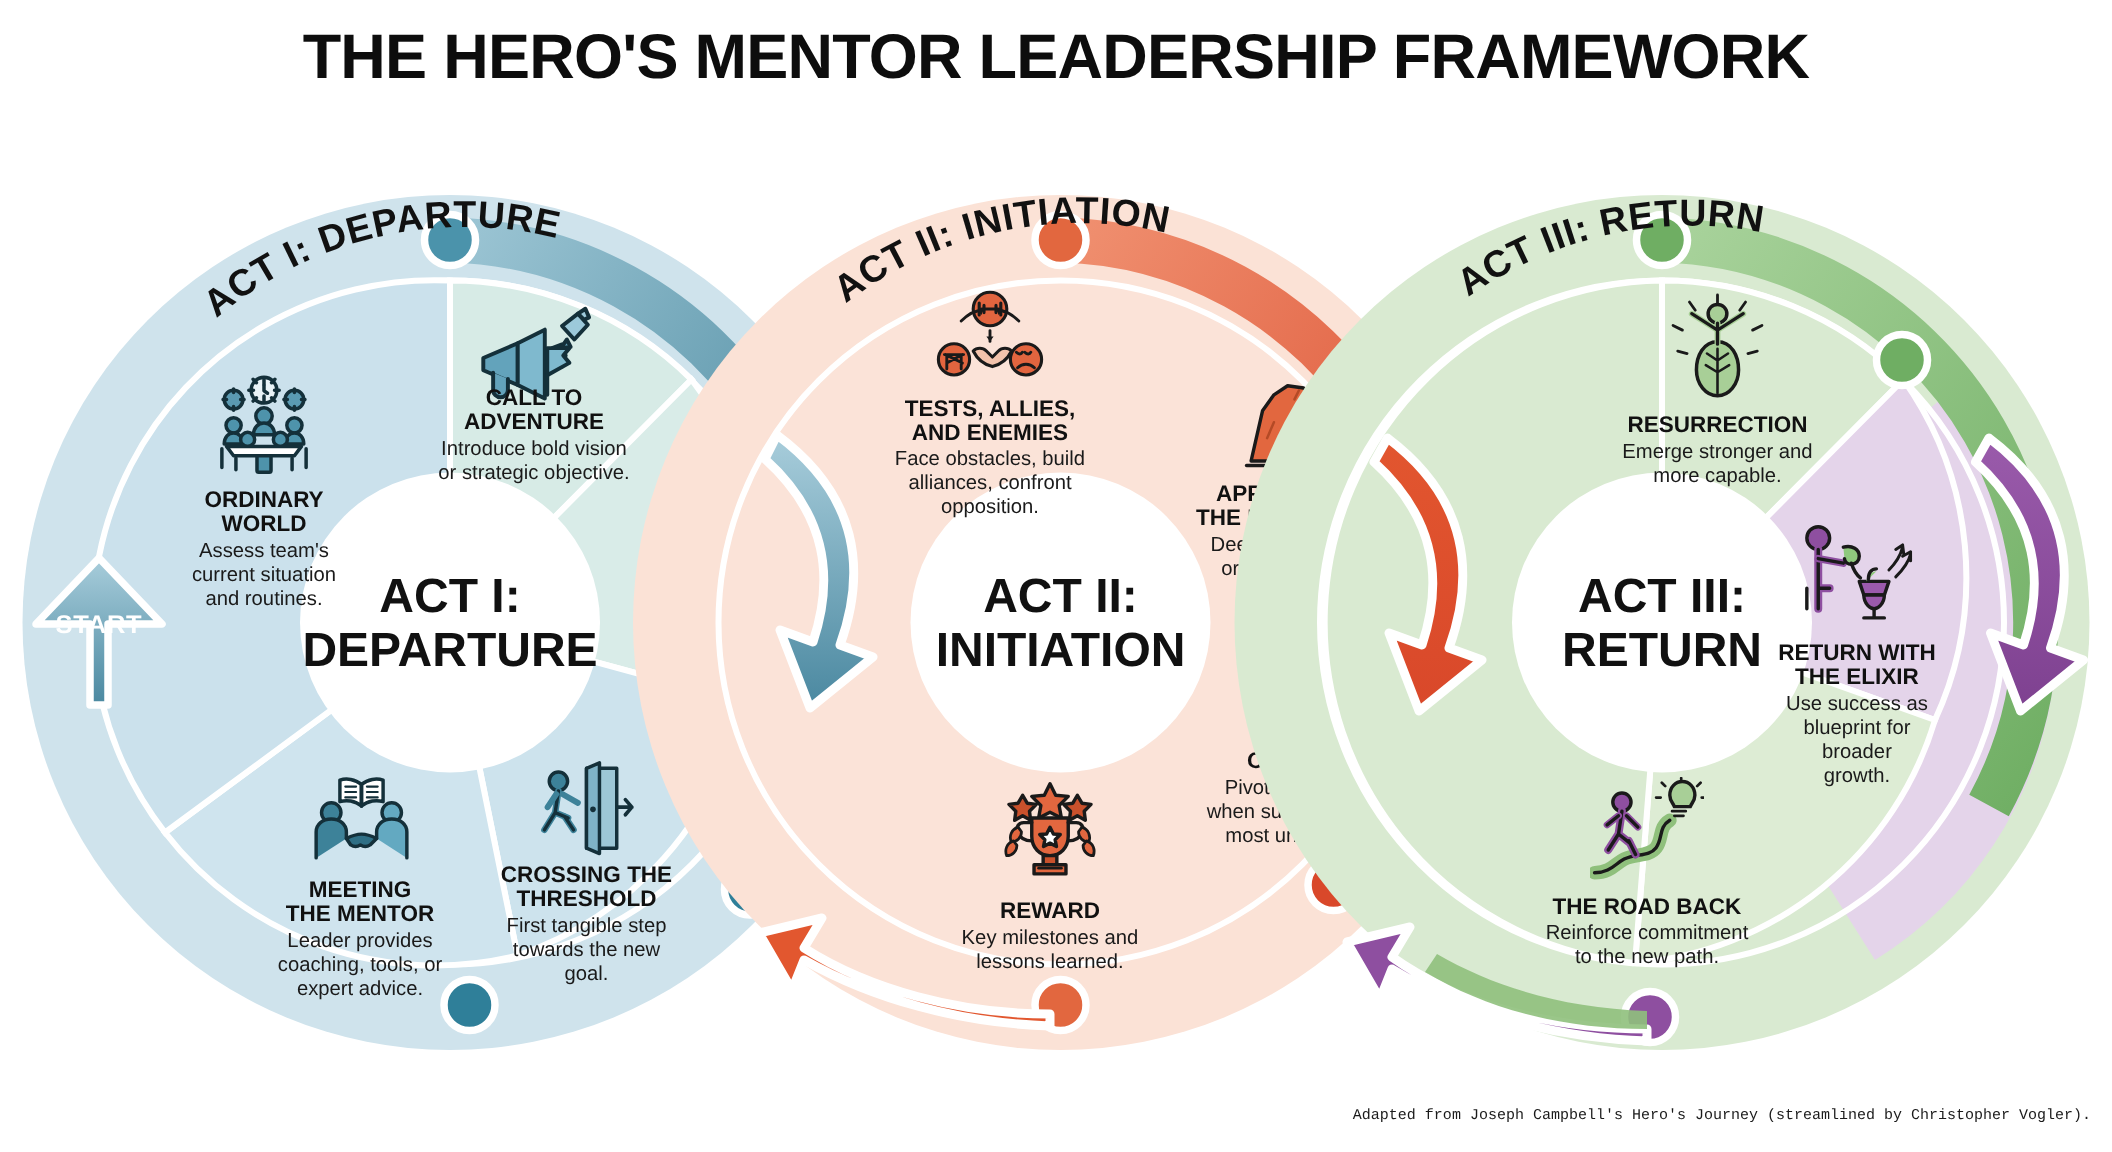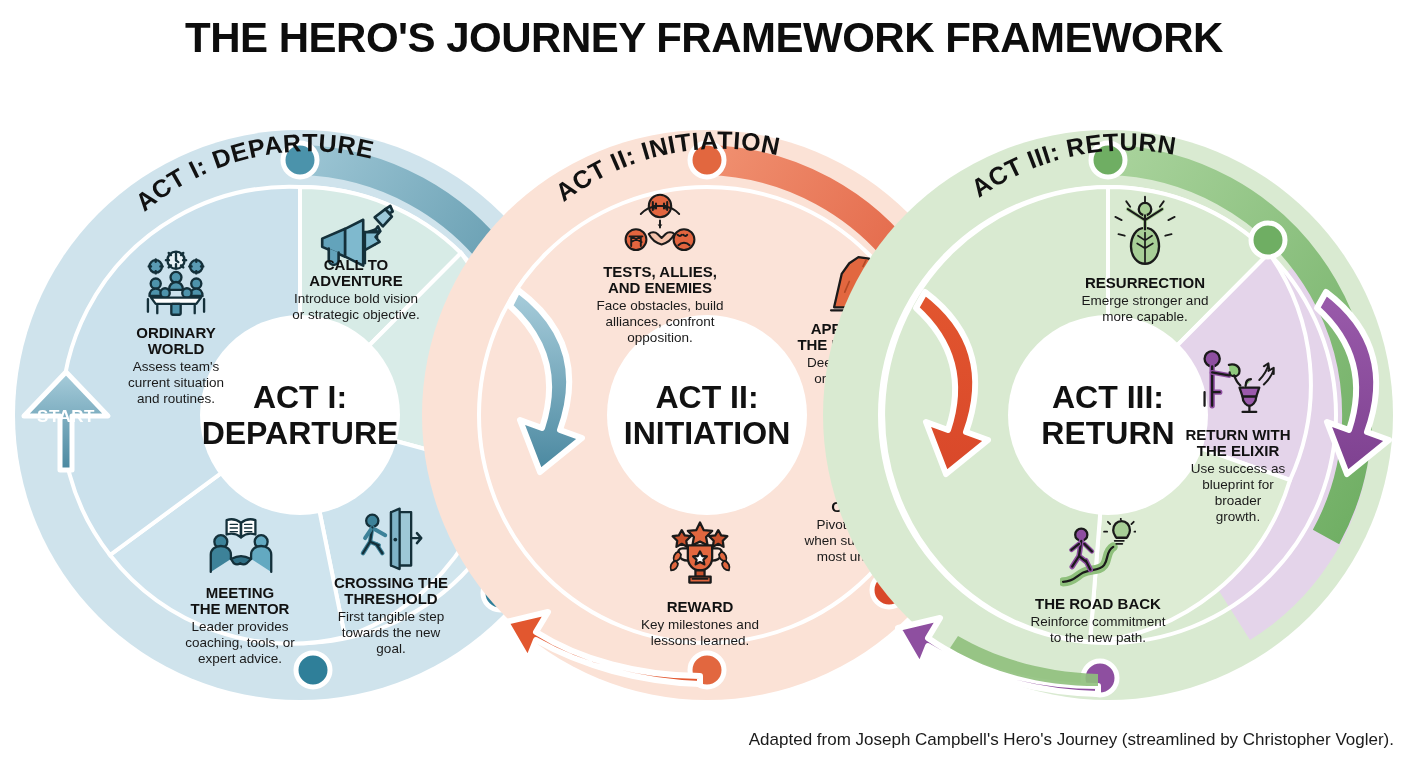--- a/index.html
+++ b/index.html
@@ -12,22 +12,22 @@
   #stage{position:absolute;inset:0;width:1408px;height:768px;}
   .title{
     position:absolute;left:0;right:0;top:14px;
     text-align:center;
     font-size:42px;font-weight:bold;letter-spacing:-0.5px;
     color:#0d0d0d;
     font-family:"Liberation Sans", sans-serif;
   }
   .footer{
     position:absolute;right:14px;bottom:18px;
-    font-size:17px;color:#1a1a1a;
-    font-family:Liberation Sans, sans-serif;
+    font-size:10px;color:#1a1a1a;
+    font-family:Liberation Mono, monospace;
   }
   svg{display:block;}
   .lbl-title{
     font-family:"Liberation Sans", sans-serif;
     font-weight:bold;fill:#111;
   }
   .lbl-desc{
     font-family:"Liberation Sans", sans-serif;
     fill:#1a1a1a;
   }
@@ -42,21 +42,21 @@
   .start-txt{
     font-family:"Liberation Sans", sans-serif;
     font-weight:bold;fill:#ffffff;font-size:17px;letter-spacing:0.5px;
   }
 </style>
 </head>
 <body>
 
 <div id="stage">
 
-  <div class="title">THE HERO'S JOURNEY FRAMEWORK FRAMEWORK</div>
+  <div class="title">THE HERO'S MENTOR LEADERSHIP FRAMEWORK</div>
 
   <svg width="1408" height="768" viewBox="0 0 1408 768">
     <defs>
       <linearGradient id="gTeal" x1="0" y1="0" x2="1" y2="1">
         <stop offset="0%" stop-color="#9cc5d4"></stop>
         <stop offset="100%" stop-color="#3d7f96"></stop>
       </linearGradient>
       <linearGradient id="gTealV" x1="0" y1="0" x2="0" y2="1">
         <stop offset="0%" stop-color="#a8cddb"></stop>
         <stop offset="100%" stop-color="#4a88a0"></stop>

